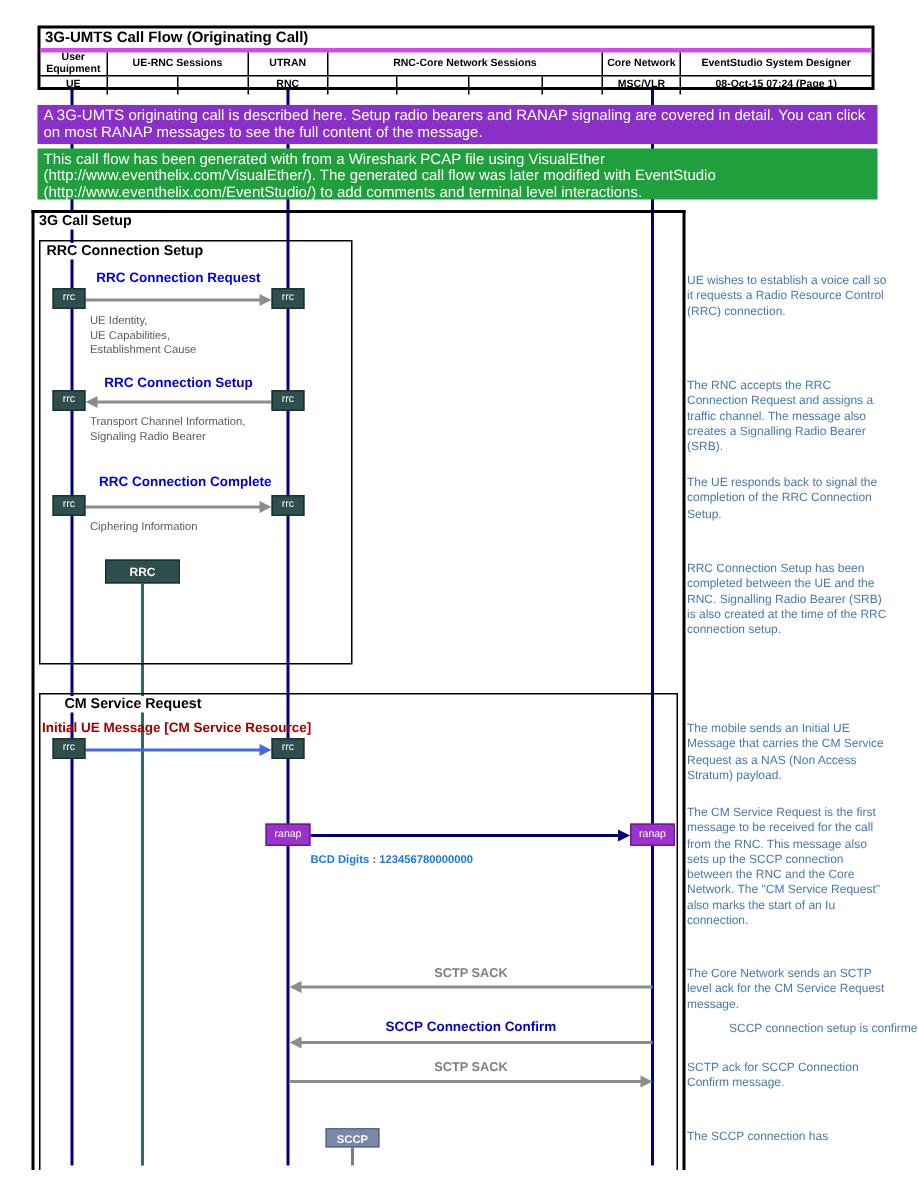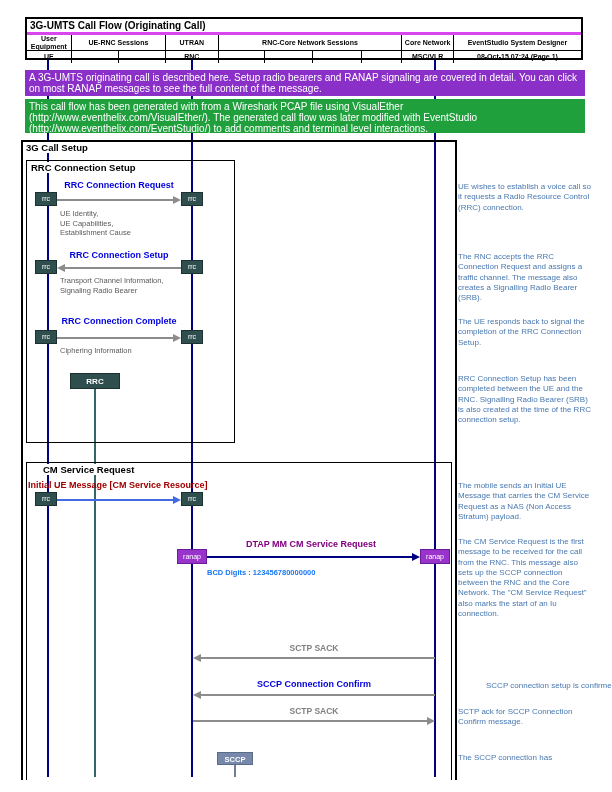--- a/index.html
+++ b/index.html
@@ -94,36 +94,35 @@
 Establishment Cause</div>
 
   <div class="abs mlbl" style="left:57px;top:250px;width:124px;color:#0000DD;">RRC Connection Setup</div>
   <div class="abs mline" style="left:63px;top:267px;width:118px;background:#8C8C8C;"></div>
   <div class="abs tri tri-l" style="left:57px;top:264px;"></div>
   <div class="abs ep" style="left:35px;top:260px;">rrc</div>
   <div class="abs ep" style="left:181px;top:260px;">rrc</div>
   <div class="abs param" style="left:60px;top:276px;">Transport Channel Information,
 Signaling Radio Bearer</div>
 
-  <div class="abs mlbl" style="left:57px;top:316px;width:124px;color:#0000DD;">RRC Connection Complete</div>
+  <div class="abs mlbl" style="left:57px;top:316px;width:124px;color:#0000DD;text-align:right;">RRC Connection Complete</div>
   <div class="abs mline" style="left:57px;top:337px;width:118px;background:#8C8C8C;"></div>
   <div class="abs tri tri-r" style="left:173px;top:334px;"></div>
   <div class="abs ep" style="left:35px;top:330px;">rrc</div>
   <div class="abs ep" style="left:181px;top:330px;">rrc</div>
   <div class="abs param" style="left:60px;top:346px;">Ciphering Information</div>
 
   <div class="abs statebox" style="left:70px;top:373px;width:50px;height:16px;line-height:16px;background:#2F4F4F;border:1px solid #1C3232;">RRC</div>
 
   <div class="abs mlbl" style="left:28px;top:480px;width:210px;text-align:left;color:#A00000;">Initial UE Message [CM Service Resource]</div>
   <div class="abs mline" style="left:57px;top:499px;width:118px;background:#4169E1;"></div>
   <div class="abs tri tri-r" style="left:173px;top:496px;border-left-color:#4169E1;"></div>
   <div class="abs ep" style="left:35px;top:492px;">rrc</div>
   <div class="abs ep" style="left:181px;top:492px;">rrc</div>
 
-  <div class="abs mlbl" style="left:202px;top:539px;width:218px;color:#800080;">DTAP MM CM Service Request</div>
   <div class="abs mline" style="left:207px;top:556px;width:207px;background:#000080;"></div>
   <div class="abs tri tri-r" style="left:412px;top:553px;border-left-color:#000080;"></div>
   <div class="abs epr" style="left:177px;top:549px;">ranap</div>
   <div class="abs epr" style="left:420px;top:549px;">ranap</div>
   <div class="abs param" style="left:207px;top:568px;color:#1778F2;font-weight:bold;">BCD Digits : 123456780000000</div>
 
   <div class="abs mlbl" style="left:193px;top:643px;width:242px;color:#808080;font-size:8.5px;">SCTP SACK</div>
   <div class="abs mline" style="left:199px;top:657px;width:236px;background:#8C8C8C;"></div>
   <div class="abs tri tri-l" style="left:193px;top:654px;"></div>
 
@@ -136,17 +135,18 @@
   <div class="abs tri tri-r" style="left:427px;top:717px;"></div>
 
   <div class="abs statebox" style="left:217px;top:752px;width:36px;height:13px;line-height:13px;background:#7788AA;border:1px solid #5A6C88;font-size:7.5px;">SCCP</div>
 
   <div class="abs comment" style="left:458px;top:182px;">UE wishes to establish a voice call so it requests a Radio Resource Control (RRC) connection.</div>
   <div class="abs comment" style="left:458px;top:252px;">The RNC accepts the RRC Connection Request and assigns a traffic channel. The message also creates a Signalling Radio Bearer (SRB).</div>
   <div class="abs comment" style="left:458px;top:317px;">The UE responds back to signal the completion of the RRC Connection Setup.</div>
   <div class="abs comment" style="left:458px;top:374px;">RRC Connection Setup has been completed between the UE and the RNC. Signalling Radio Bearer (SRB) is also created at the time of the RRC connection setup.</div>
   <div class="abs comment" style="left:458px;top:537px;">The CM Service Request is the first message to be received for the call from the RNC. This message also sets up the SCCP connection between the RNC and the Core Network. The "CM Service Request" also marks the start of an Iu connection.</div>
   <div class="abs comment" style="left:458px;top:481px;">The mobile sends an Initial UE Message that carries the CM Service Request as a NAS (Non Access Stratum) payload.</div>
+  <div class="abs comment" style="left:458px;top:644px;">The Core Network sends an SCTP level ack for the CM Service Request message.</div>
   <div class="abs comment" style="left:458px;top:681px;margin-left:28px;">SCCP connection setup is confirmed.</div>
   <div class="abs comment" style="left:458px;top:707px;">SCTP ack for SCCP Connection Confirm message.</div>
   <div class="abs comment" style="left:458px;top:753px;">The SCCP connection has</div>
 
 </div>
 
 </body></html>

